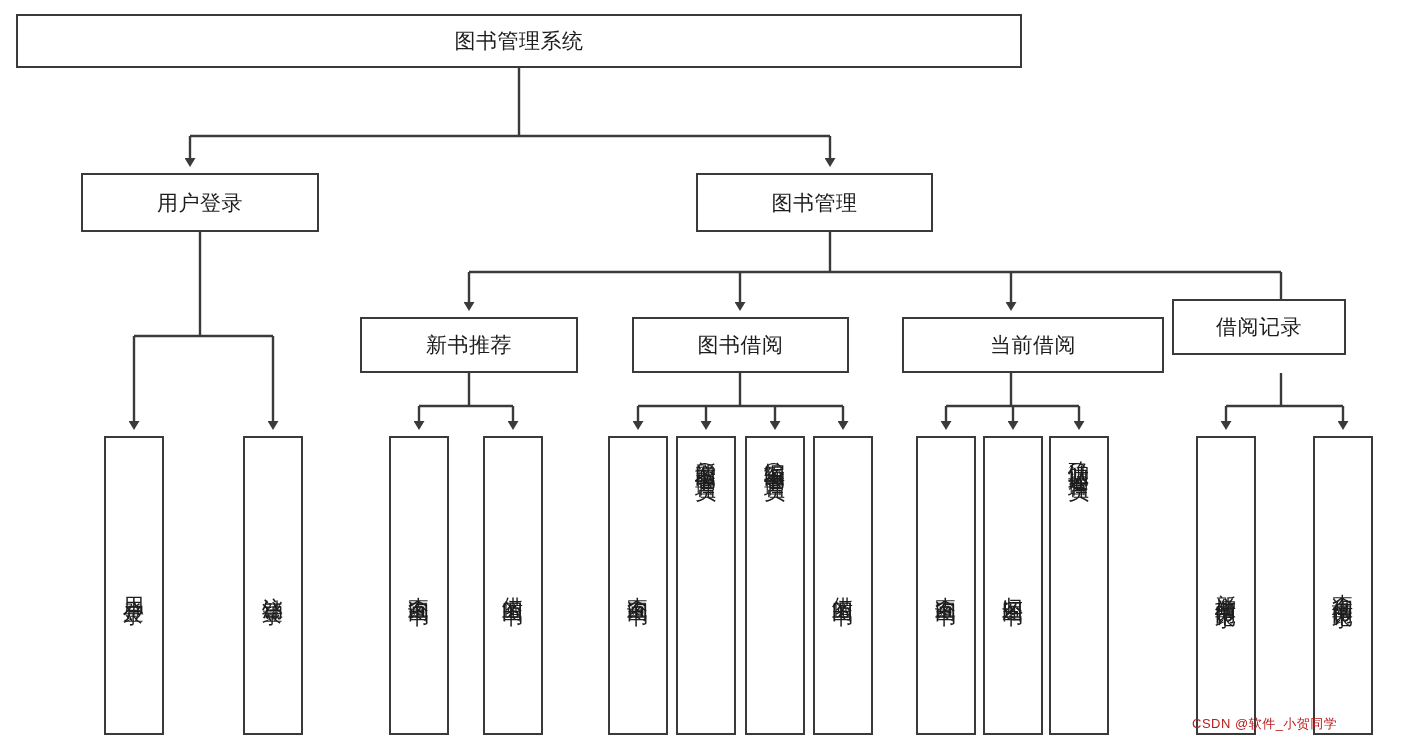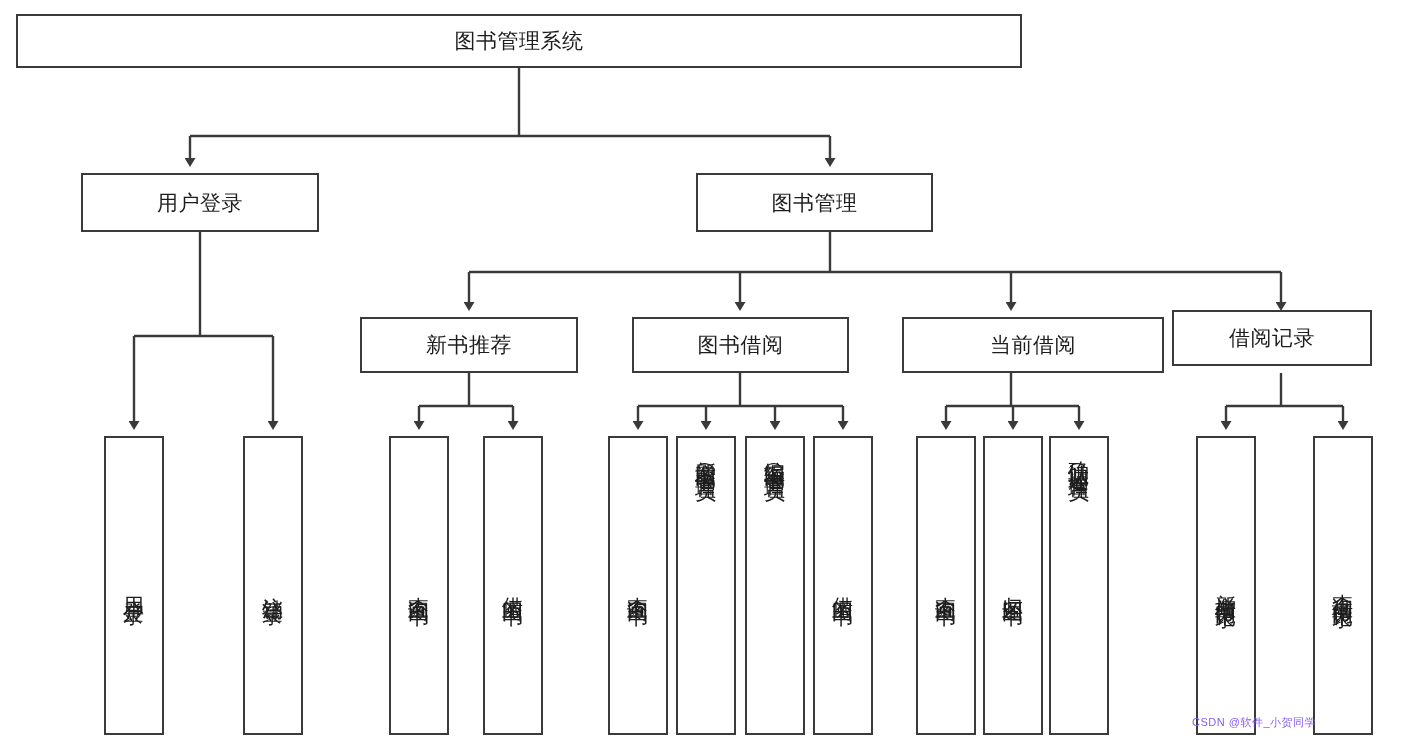--- a/index.html
+++ b/index.html
@@ -45,22 +45,22 @@
   }
   .node-v .vlabel {
     writing-mode: vertical-rl;
     text-orientation: upright;
     letter-spacing: 3px;
     line-height: 1;
     white-space: nowrap;
   }
   .watermark {
     position: absolute;
-    font-size: 11px;
-    color: #8b5cf6;
+    font-size: 13px;
+    color: #b91c1c;
     white-space: nowrap;
     letter-spacing: 0.5px;
   }
 </style>
 </head>
 <body>
 
 <div id="canvas">
 
   <svg id="wires" viewBox="0 0 1405 747" xmlns="http://www.w3.org/2000/svg">
@@ -126,21 +126,21 @@
 
   <div class="node node-h" style="left:632px;top:317px;width:217px;height:56px;">
     <span>图书借阅</span>
   </div>
   <div class="node node-h" style="left:360px;top:317px;width:218px;height:56px;">
     <span>新书推荐</span>
   </div>
   <div class="node node-h" style="left:902px;top:317px;width:262px;height:56px;">
     <span>当前借阅</span>
   </div>
-  <div class="node node-h" style="left:1172px;top:310px;width:200px;height:56px;">
+  <div class="node node-h" style="left:1172px;top:299px;width:174px;height:56px;">
     <span>借阅记录</span>
   </div>
 
   <div class="node node-v" style="left:104px;top:436px;width:60px;height:299px;">
     <span class="vlabel">用户登录</span>
   </div>
   <div class="node node-v" style="left:243px;top:436px;width:60px;height:299px;">
     <span class="vlabel">注销登录</span>
   </div>
   <div class="node node-v" style="left:389px;top:436px;width:60px;height:299px;">

